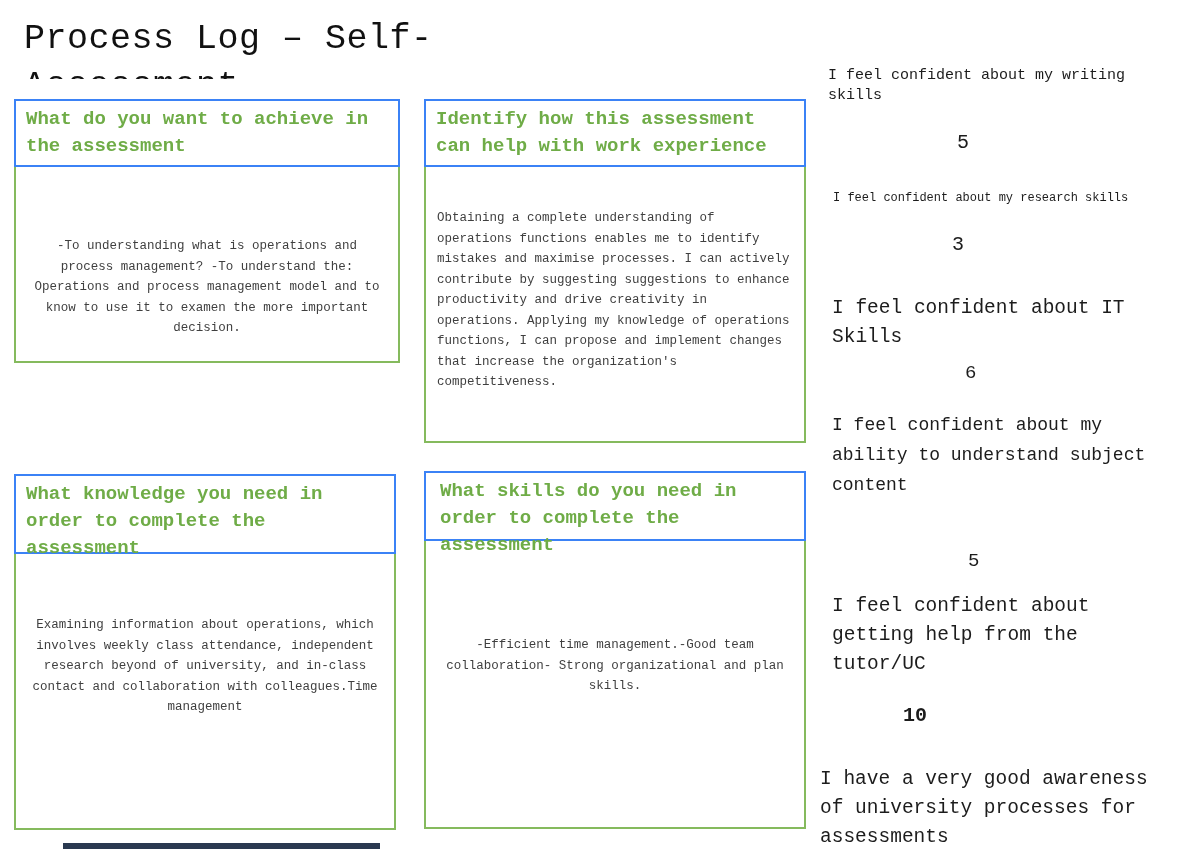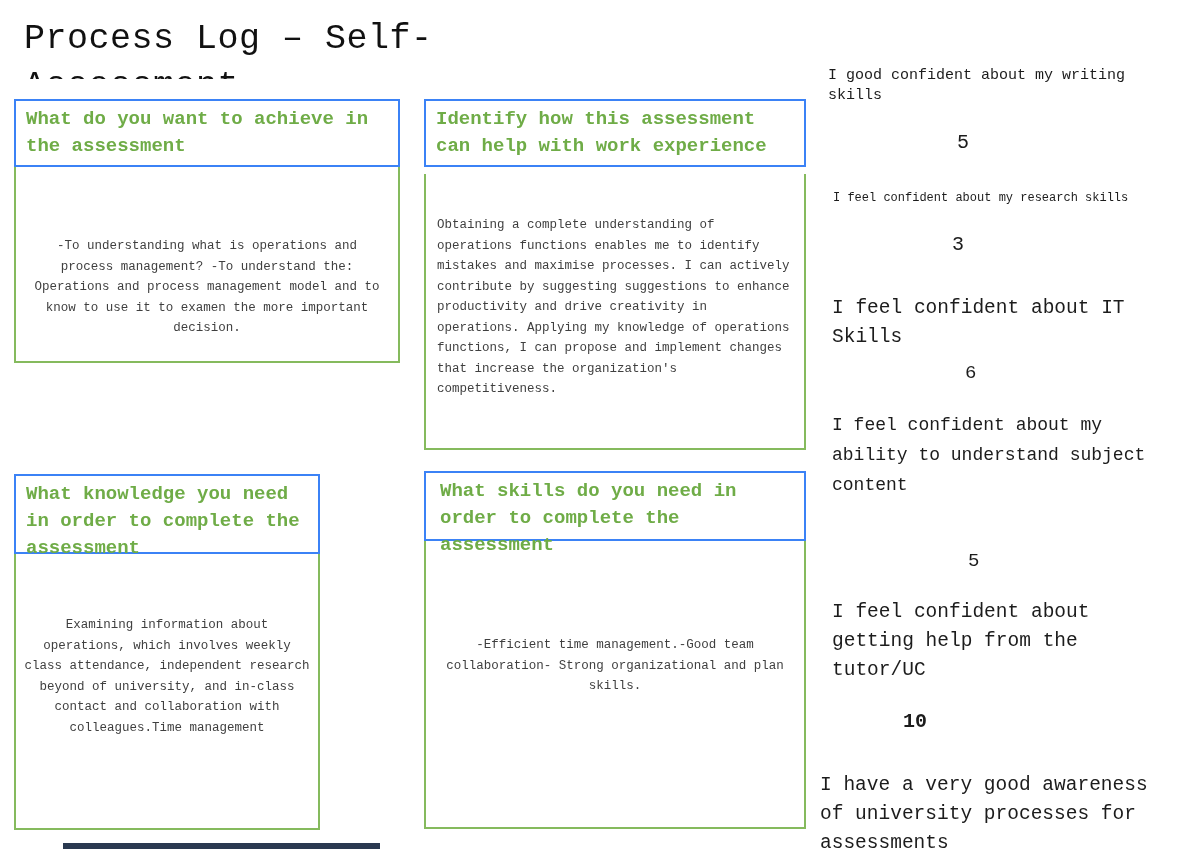--- a/index.html
+++ b/index.html
@@ -23,40 +23,40 @@
   }
   .qbox .qbody {
     border:2px solid #85ba5d; border-top:none; background:#ffffff;
     color:#3f3f3f; font-size:12.5px; line-height:20.5px;
   }
   .box1 { left:14px;  top:99px;  width:386px; }
   .box1 .qheader { height:68px; }
   .box1 .qbody  { height:196px; text-align:center; padding:69px 14px 0 14px; }
   .box2 { left:424px; top:99px;  width:382px; }
   .box2 .qheader { height:68px; }
-  .box2 .qbody  { height:276px; text-align:left; padding:41px 9px 0 11px;margin-top:7px; }
-  .box3 { left:14px;  top:474px; width:306px; }
+  .box2 .qbody  { height:276px; text-align:left; padding:41px 9px 0 11px; }
+  .box3 { left:14px;  top:474px; width:382px; }
   .box3 .qheader { height:80px; }
   .box3 .qbody  { height:276px; text-align:center; padding:61px 8px 0 8px; }
   .box4 { left:424px; top:471px; width:382px; }
   .box4 .qheader { height:70px;padding-left:14px; }
   .box4 .qbody  { height:288px; text-align:center; padding:94px 16px 0 16px; }
   
   .panel { position:absolute; left:820px; top:60px; width:360px; color:#1c1c1c; }
   .stmt  { display:block; }
   .score { display:block; }
   .ci1 .stmt { margin-top:6px;  margin-left:8px;  font-size:15px;   line-height:20px; }
   .ci1 .score{ margin-top:24px; margin-left:137px; font-size:20px;  line-height:26px; }
   .ci2 .stmt { margin-top:32px; margin-left:13px; font-size:12px;   line-height:20px; }
   .ci2 .score{ margin-top:24px; margin-left:132px; font-size:20px;  line-height:26px; }
   .ci3 .stmt { margin-top:36px; margin-left:12px; font-size:19.5px; line-height:29px; }
   .ci3 .score{ margin-top:8px;  margin-left:145px; font-size:19px;  line-height:26px; }
   .ci4 .stmt { margin-top:24px; margin-left:12px; font-size:18px; line-height:30px; width:345px; }
   .ci4 .score{ margin-top:48px; margin-left:148px; font-size:19px;  line-height:26px; }
-  .ci5 .stmt { margin-top:24px; margin-left:12px; font-size:19.5px; line-height:29px; width:300px; }
+  .ci5 .stmt { margin-top:18px; margin-left:12px; font-size:19.5px; line-height:29px; width:300px; }
   .ci5 .score{ margin-top:24px; margin-left:83px;  font-size:20px;  line-height:26px; font-weight:bold; }
   .ci6 .stmt { margin-top:36px; margin-left:0; font-size:19.5px; line-height:29px; width:348px; }
   .ci6 .score{ margin-top:36px; margin-left:192px; font-size:20px;  line-height:26px; font-weight:bold; }
   
   .bottom-bar {
     position:absolute; left:63px; top:843px; width:317px; height:6px;
     background:#2a3950;
   }
 </style>
 </head>
@@ -81,21 +81,21 @@
     <div class="qbody">Examining information about operations, which involves weekly class attendance, independent research beyond of university, and in-class contact and collaboration with colleagues.Time management</div>
   </div>
 
   <div class="qbox box4">
     <div class="qheader">What skills do you need in order to complete the assessment</div>
     <div class="qbody">-Efficient time management.-Good team collaboration- Strong organizational and plan skills.</div>
   </div>
 
   <div class="panel">
     <div class="ci1">
-      <span class="stmt">I good confident about my writing skills</span>
+      <span class="stmt">I feel confident about my writing skills</span>
       <span class="score">5</span>
     </div>
     <div class="ci2">
       <span class="stmt">I feel confident about my research skills</span>
       <span class="score">3</span>
     </div>
     <div class="ci3">
       <span class="stmt">I feel confident about IT Skills</span>
       <span class="score">6</span>
     </div>

